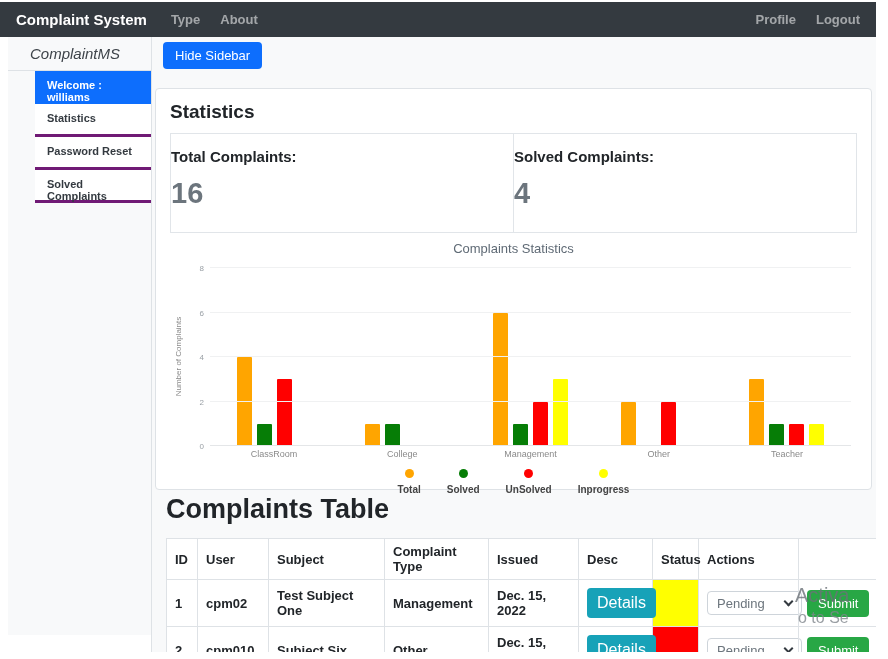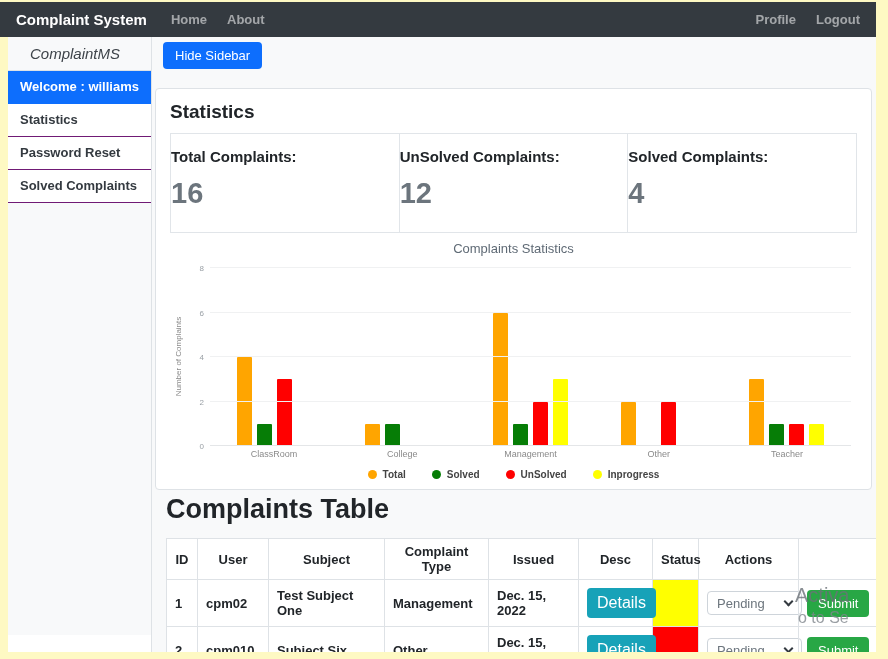--- a/index.html
+++ b/index.html
@@ -1,38 +1,38 @@
 <!DOCTYPE html>
 <html><head>
 <meta charset="utf-8">
 <style>
   * { margin:0; padding:0; box-sizing:border-box; }
   body { background:#000; font-family:"Liberation Sans","DejaVu Sans",sans-serif; }
-  .screen { position:relative; width:888px; height:659px; background:#fef9c3; overflow:hidden; }
+  .screen { position:relative; width:888px; height:659px; background:#ffffff; overflow:hidden; }
 
   
   .navbar { position:absolute; left:0; top:2px; width:876px; height:35px; background:#343a40;
             display:flex; align-items:center; padding:0 16px; }
   .brand { color:#fff; font-weight:bold; font-size:15px; margin-right:24px; cursor:pointer; }
   .nav-links, .nav-right { display:flex; gap:20px; }
   .nav-right { margin-left:auto; }
   .nav-link { color:rgba(255,255,255,.55); font-size:13px; font-weight:600; text-decoration:none; cursor:pointer; }
 
   
   .window { position:absolute; left:8px; top:37px; width:868px; height:615px; background:#fff;
             display:flex; overflow:hidden; }
 
   
   .sidebar { width:144px; flex:none; background:#fff; border-right:1px solid #dee2e6; }
   .sidebar-inner { background:#f8f9fa; height:598px; }
   .sidebar-title { font-style:italic; font-size:15px; color:#3e444a; padding:8px 22px; height:34px;
                    border-bottom:1px solid #dee2e6; }
   .menu { list-style:none; }
-  .menu li { background:#fff; border-bottom:1px solid #701a75; font-size:13px; font-weight:bold;
-             color:#343a40; padding:8px 12px; height:33px; cursor:pointer; }
+  .menu li { background:#fff; border-bottom:3px solid #701a75; font-size:11px; font-weight:bold;
+             color:#343a40; padding:8px 12px; height:33px; cursor:pointer;margin-left:27px; }
   .menu li.active { background:#0d6efd; border-color:#0d6efd; color:#fff; }
 
   
   .main { flex:1; background:#f8f9fa; position:relative; overflow:hidden; }
   .hide-btn { display:block; margin:5px 0 0 11px; background:#0d6efd; color:#fff; border:none;
               border-radius:4px; font-size:13px; padding:6px 12px; cursor:pointer;
               font-family:inherit; }
 
   
   .card { margin:19px 4px 0 3px; background:#fff; border:1px solid #dee2e6; border-radius:4px;
@@ -53,29 +53,29 @@
   .grid-line { position:absolute; left:0; right:0; height:1px; background:#f0f1f2; }
   .grid-line.zero { background:#e4e6e8; }
   .tick-label { position:absolute; left:-26px; width:20px; text-align:right; font-size:8px;
                 color:#9aa0a6; transform:translateY(-50%); }
   .groups { position:absolute; left:0; right:0; top:0; bottom:0; display:flex; }
   .group { flex:1; display:flex; align-items:flex-end; justify-content:center; gap:5px; }
   .bar { width:15px; border-radius:1px 1px 0 0; }
   .cats { position:absolute; left:40px; right:6px; top:216px; display:flex;justify-content:flex-end; }
   .cat { flex:1; text-align:center; font-size:9px; color:#8a8a8a; }
   .legend { position:absolute; left:0; right:0; top:236px; display:flex; justify-content:center; gap:26px; }
-  .legend-item { display:flex; align-items:center; gap:6px; font-size:10px; font-weight:600; color:#444; }
+  .legend-item { display:flex; align-items:center; gap:6px; font-size:10px; font-weight:600; color:#444;flex-direction:column; }
   .legend-dot { width:9px; height:9px; border-radius:50%; }
 
   
   .table-heading { font-size:27px; font-weight:bold; color:#212529; margin:4px 0 0 14px; }
   table { margin:13px 0 0 14px; width:710px; border-collapse:collapse; background:#fff;
           table-layout:fixed; font-size:13px; }
   th, td { border:1px solid #dee2e6; text-align:left; vertical-align:middle; }
-  th { padding:5px 8px; font-weight:bold; color:#212529; height:26px;text-align:center; }
+  th { padding:5px 8px; font-weight:bold; color:#212529; height:26px; }
   td { padding:8px; height:42px; }
   td.txt { font-weight:bold; color:#212529; }
   th:nth-child(1){width:31px} th:nth-child(2){width:71px} th:nth-child(3){width:116px}
   th:nth-child(4){width:104px} th:nth-child(5){width:90px} th:nth-child(6){width:74px}
   th:nth-child(7){width:46px} th:nth-child(8){width:100px} th:nth-child(9){width:78px}
   td.status-cell { padding:0; }
   .btn-details { background:#17a2b8; color:#fff; border:none; border-radius:4px; padding:6px 10px;
                  font-size:16px; cursor:pointer; font-family:inherit; }
   .btn-submit { background:#28a745; color:#fff; border:none; border-radius:4px; padding:6px 11px;
                 font-size:13px; cursor:pointer; font-family:inherit; }
@@ -92,21 +92,21 @@
   .wm2 { font-size:16px; color:rgba(128,134,140,.8); margin-top:2px; margin-left:3px; }
 </style>
 </head>
 <body>
 
 <div class="screen">
 
   <nav class="navbar">
     <span class="brand">Complaint System</span>
     <div class="nav-links" id="nav-left">
-        <a class="nav-link">Home</a>
+        <a class="nav-link">Type</a>
         <a class="nav-link">About</a>
       </div>
     <div class="nav-right" id="nav-right">
         <a class="nav-link">Profile</a>
         <a class="nav-link">Logout</a>
       </div>
   </nav>
 
   <div class="window">
 
@@ -124,24 +124,20 @@
 
     <main class="main">
       <button class="hide-btn">Hide Sidebar</button>
 
       <section class="card">
         <h2 class="stats-heading">Statistics</h2>
         <div class="stat-row" id="stat-row">
             <div class="stat-card">
               <div class="stat-label">Total Complaints:</div>
               <div class="stat-value">16</div>
-            </div>
-            <div class="stat-card">
-              <div class="stat-label">UnSolved Complaints:</div>
-              <div class="stat-value">12</div>
             </div>
             <div class="stat-card">
               <div class="stat-label">Solved Complaints:</div>
               <div class="stat-value">4</div>
             </div>
           </div>
 
         <div class="chart">
           <div class="chart-title">Complaints Statistics</div>
           <div class="ylabel">Number of Complaints</div>

